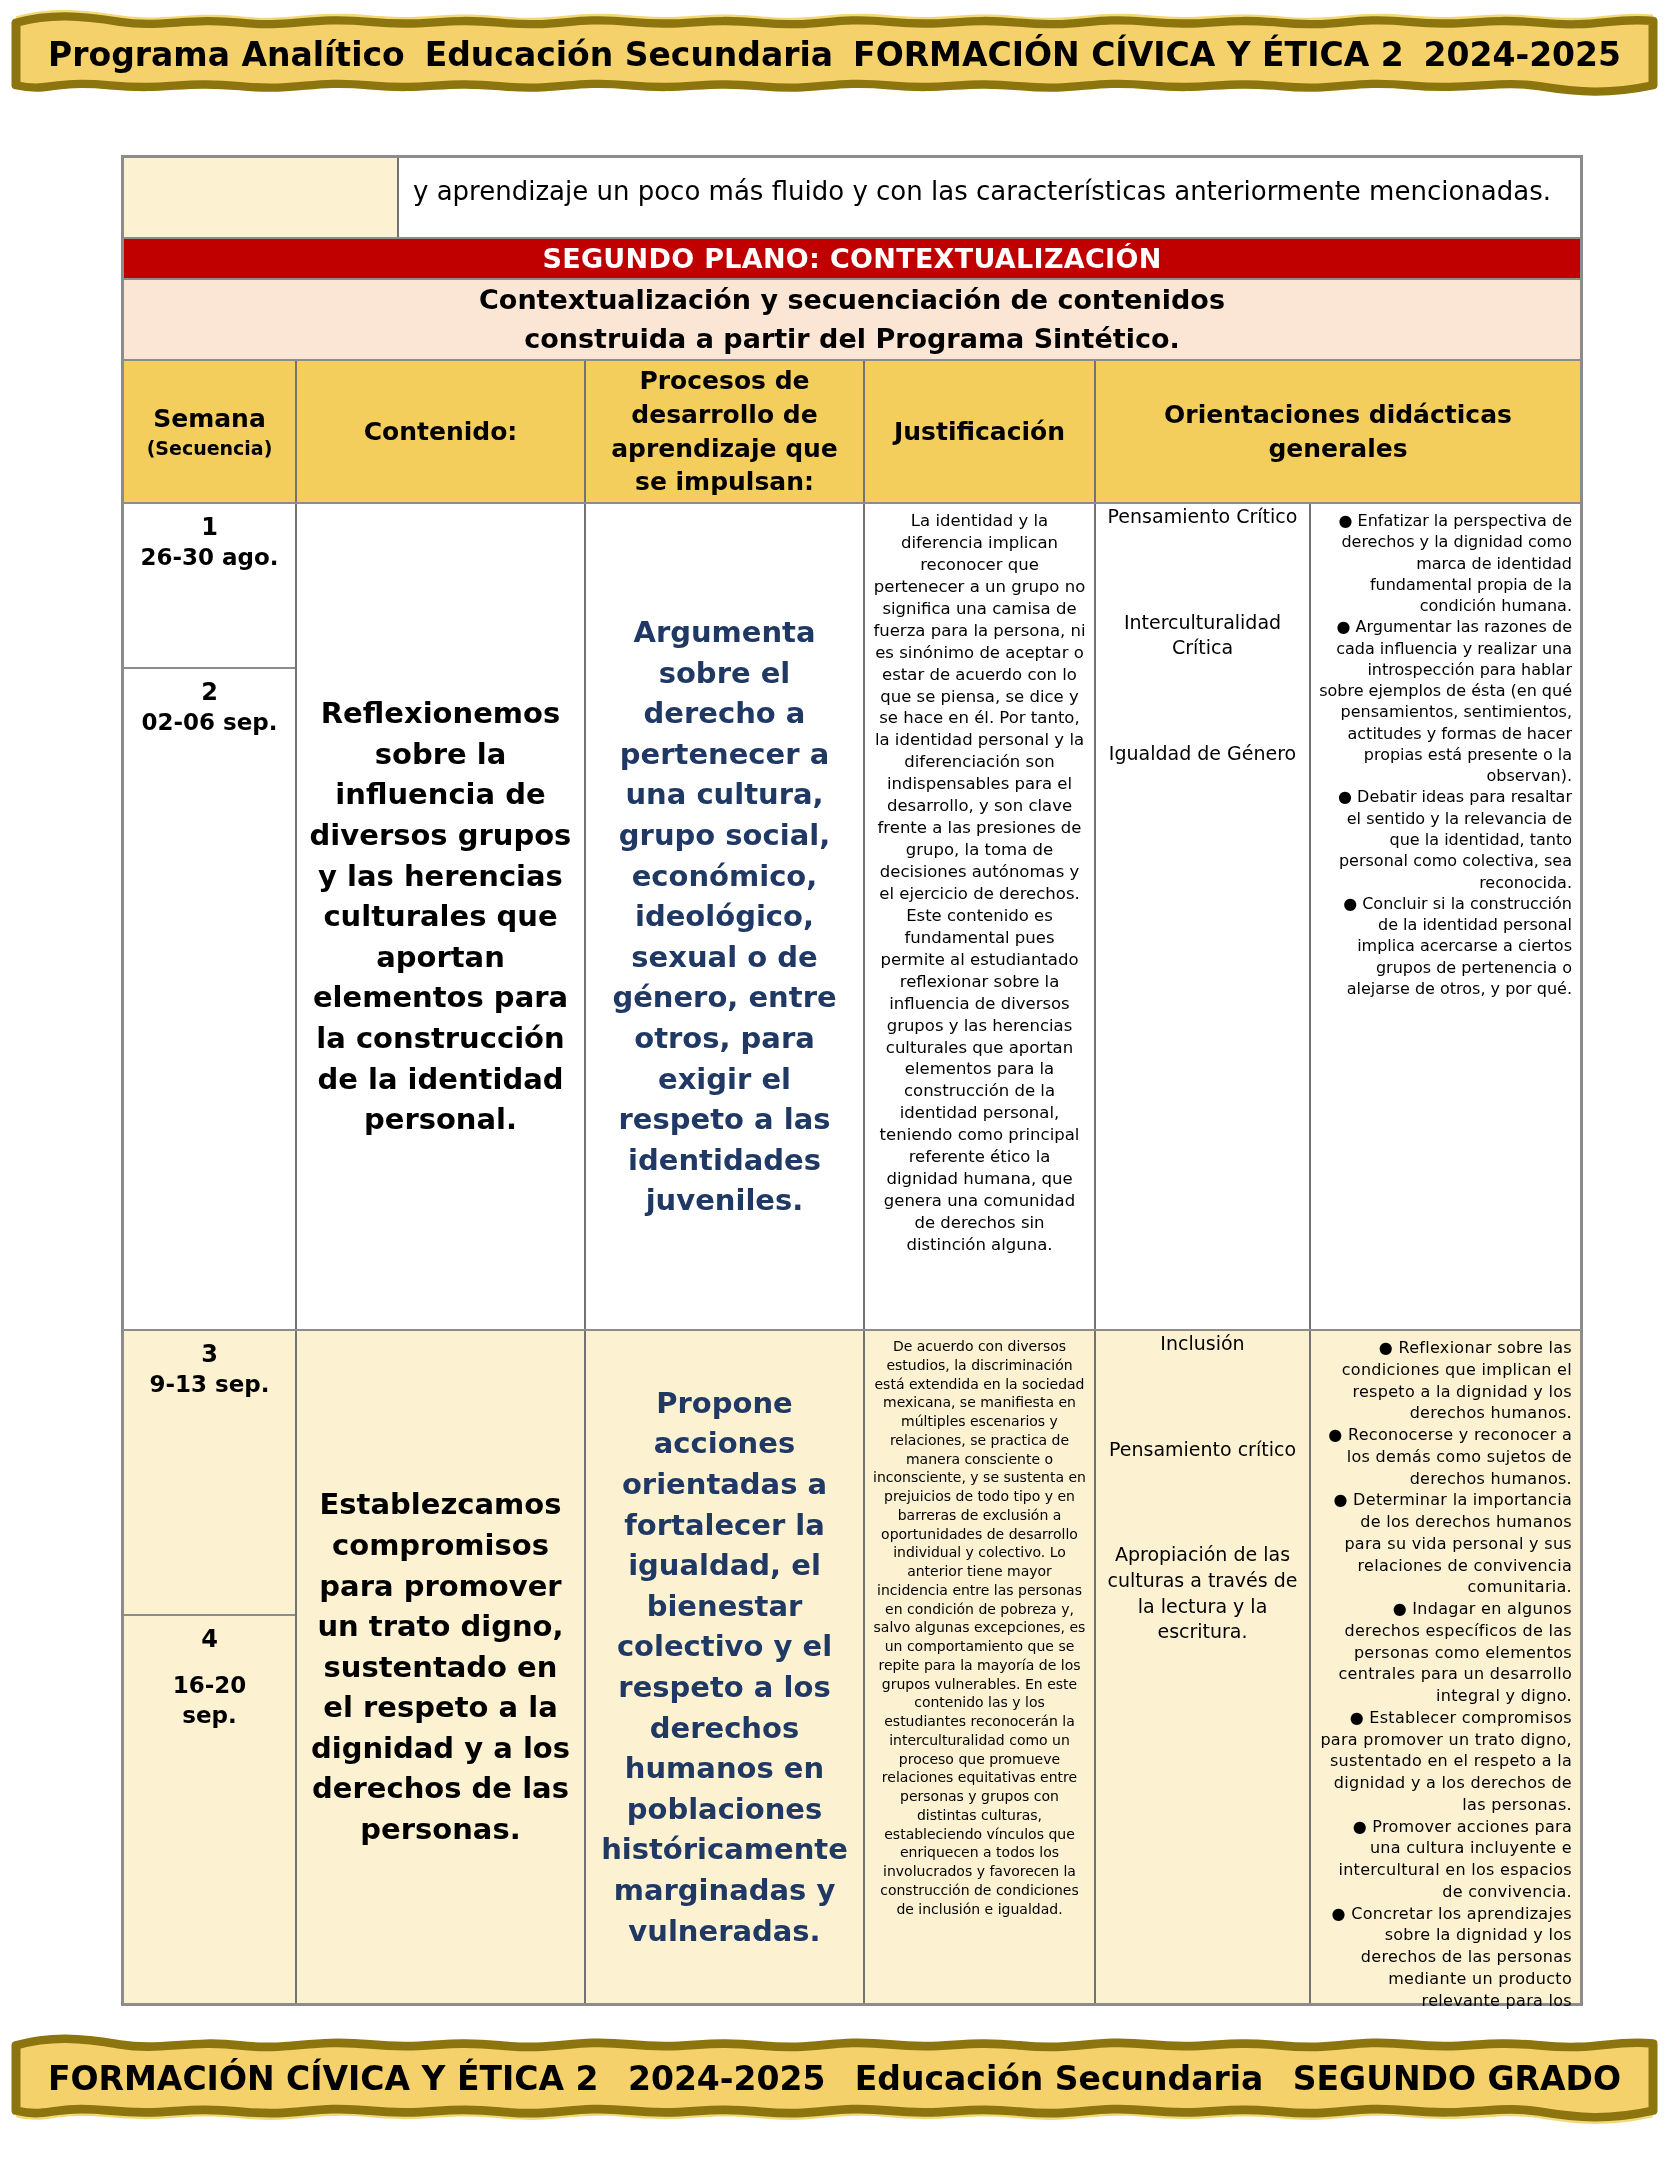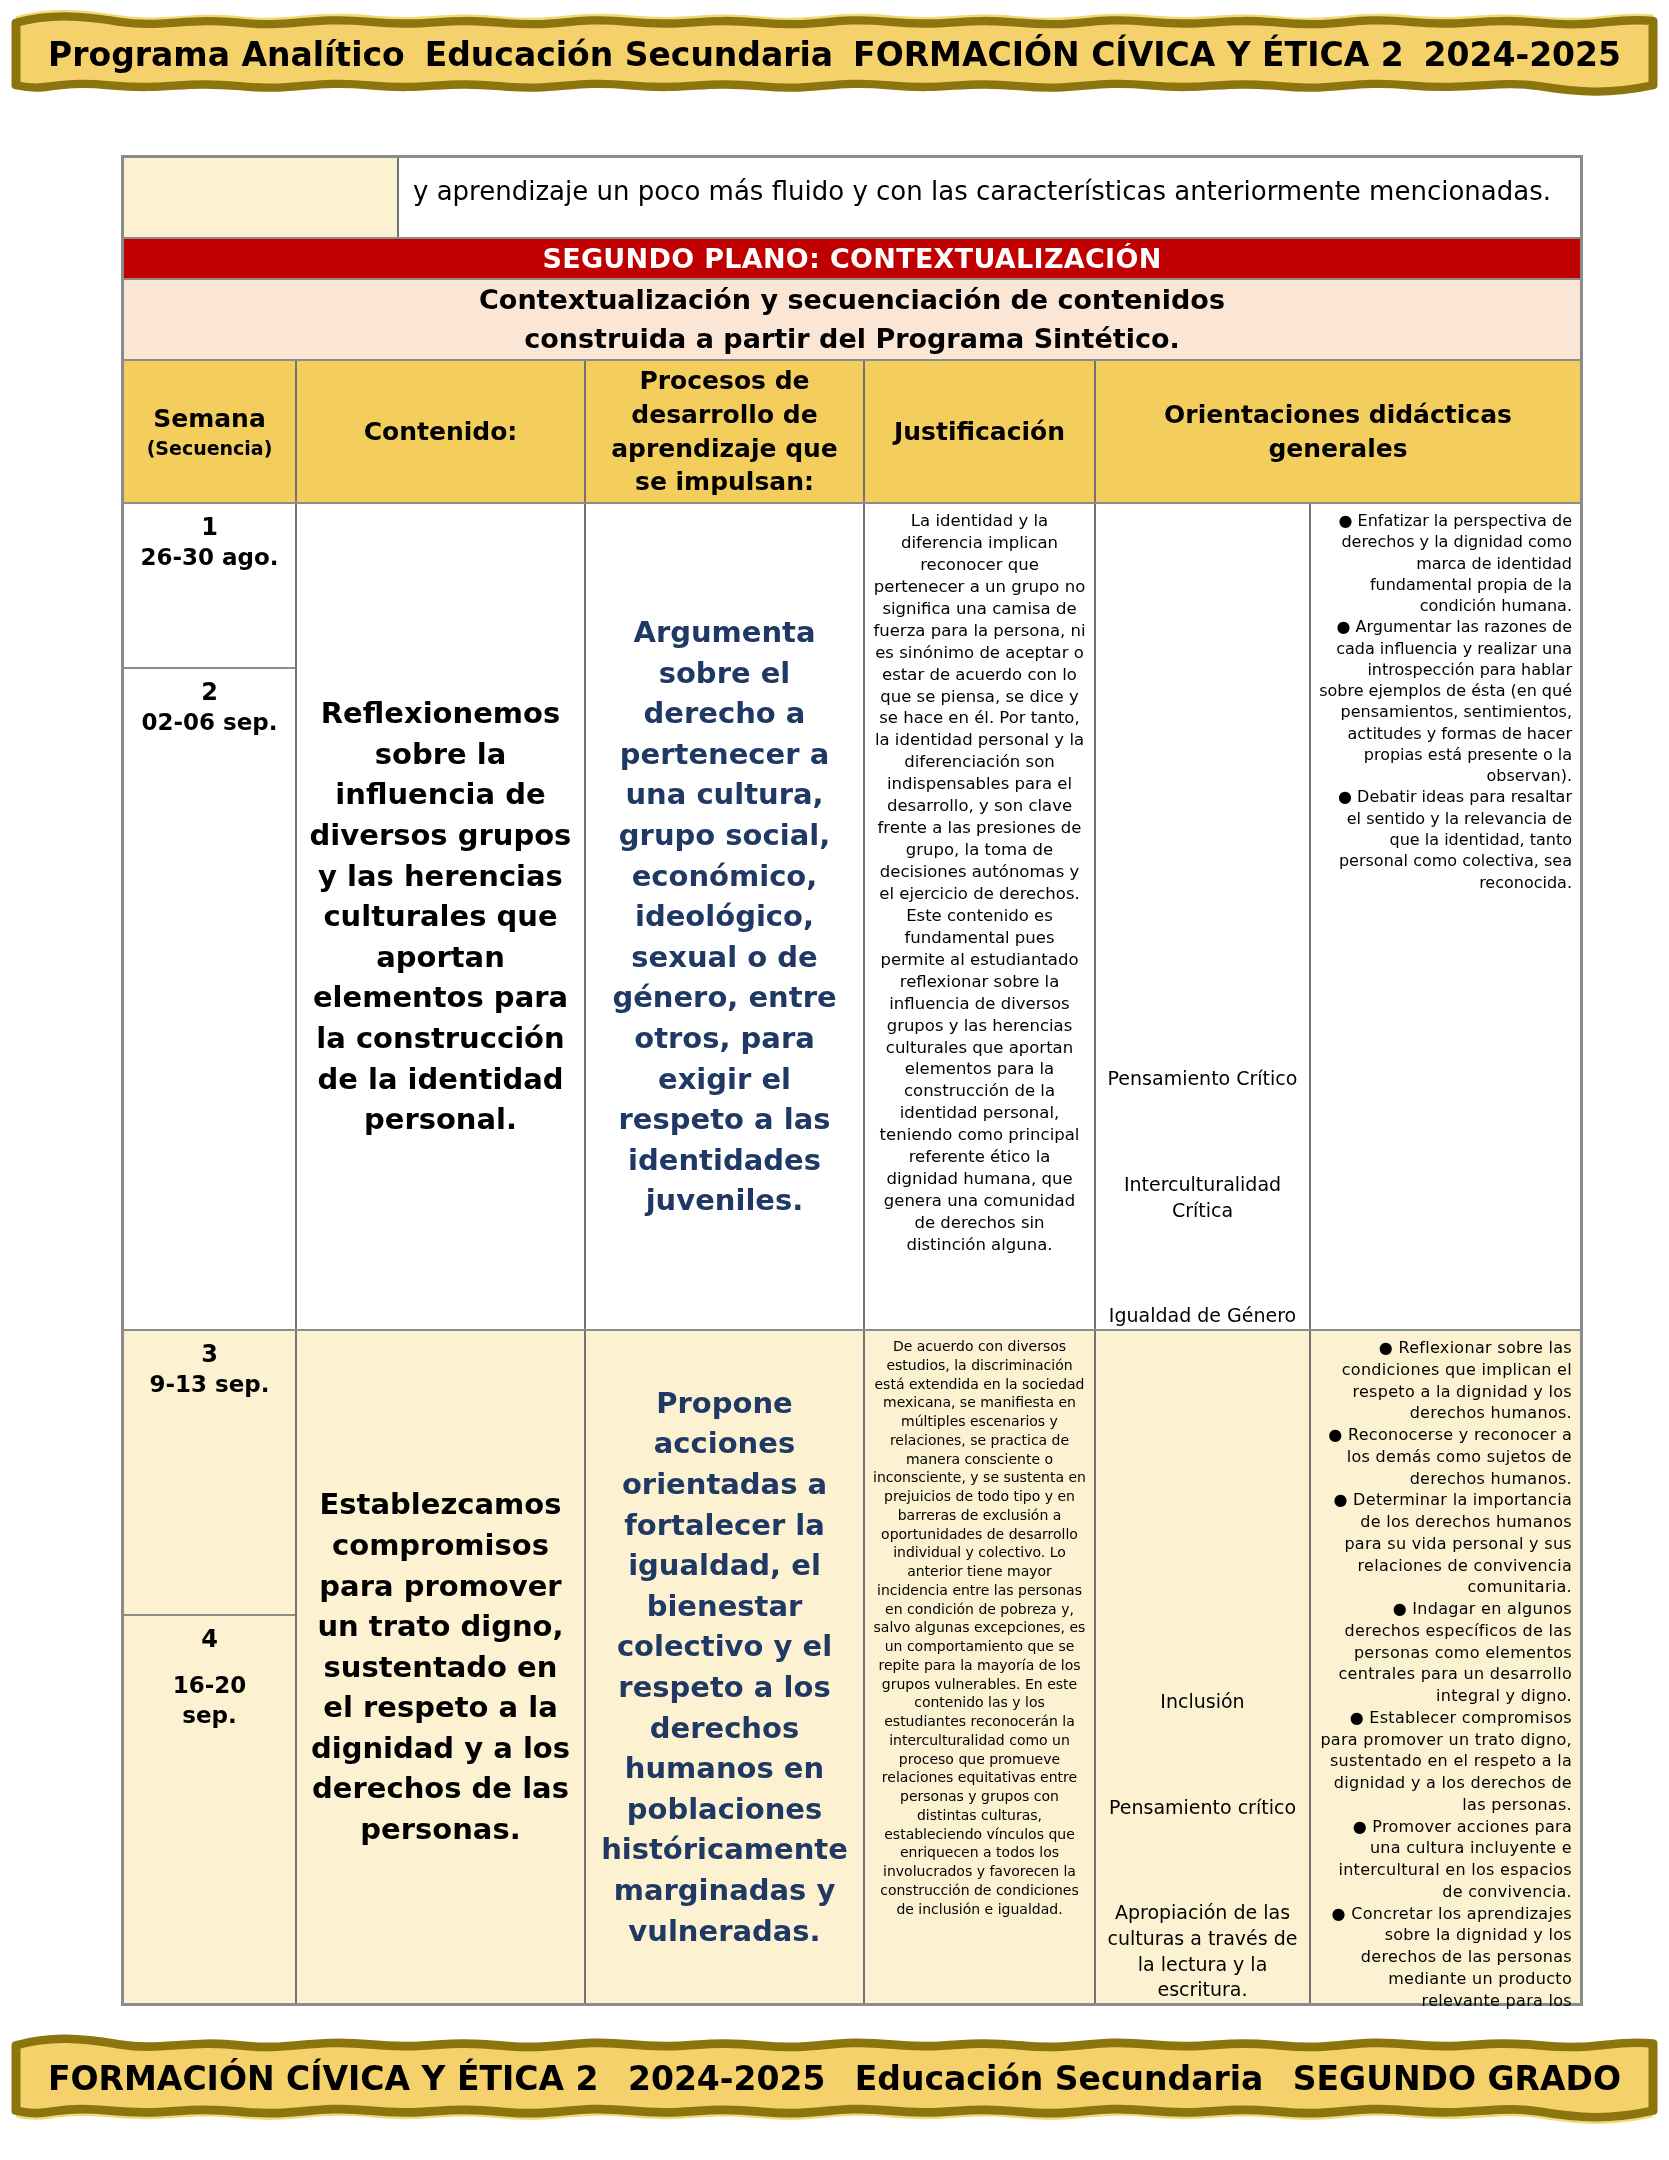--- a/index.html
+++ b/index.html
@@ -60,21 +60,21 @@
 
   .cell-center{display:flex;align-items:center;justify-content:center;text-align:center;padding:0 9px;}
   .cell-center p{margin:0;font-weight:bold;font-size:29px;line-height:1.4;}
   .procesos p{color:#1F3864;}
 
   .justif{padding:6px 8px;text-align:center;}
   .justif p{margin:0;}
   .tr-g1 .justif p{font-size:16.5px;line-height:1.33;}
   .tr-g2 .justif p{font-size:14px;line-height:1.34;}
 
-  .ejes{display:flex;flex-direction:column;justify-content:flex-end;gap:80px;text-align:center;
+  .ejes{display:flex;flex-direction:column;justify-content:flex-start;gap:80px;text-align:center;
         font-size:19px;line-height:1.35;padding:0 6px;}
 
   .orient{padding:6px 8px;text-align:right;}
   .orient p{margin:0;font-size:16px;line-height:1.33;}
   .tr-g2 .orient p{letter-spacing:.3px;line-height:1.36;}
 </style>
 </head>
 <body>
 
 <div id="page">
@@ -146,20 +146,21 @@
       </div>
       <div class="td c5 ejes">
         <div>Pensamiento Crítico</div>
         <div>Interculturalidad Crítica</div>
         <div>Igualdad de Género</div>
       </div>
       <div class="td c6 orient">
         <p>● Enfatizar la perspectiva de derechos y la dignidad como marca de identidad fundamental propia de la condición humana.</p>
         <p>● Argumentar las razones de cada influencia y realizar una introspección para hablar sobre ejemplos de ésta (en qué pensamientos, sentimientos, actitudes y formas de hacer propias está presente o la observan).</p>
         <p>● Debatir ideas para resaltar el sentido y la relevancia de que la identidad, tanto personal como colectiva, sea reconocida.</p>
+        <p>● Concluir si la construcción de la identidad personal implica acercarse a ciertos grupos de pertenencia o alejarse de otros, y por qué.</p>
       </div>
     </div>
 
     <div class="tr tr-g2">
       <div class="td c1">
         <div class="w-top weekcell">
           <div class="wnum">3</div>
           <div class="wdates">9-13 sep.</div>
         </div>
         <div class="w-bottom weekcell">

